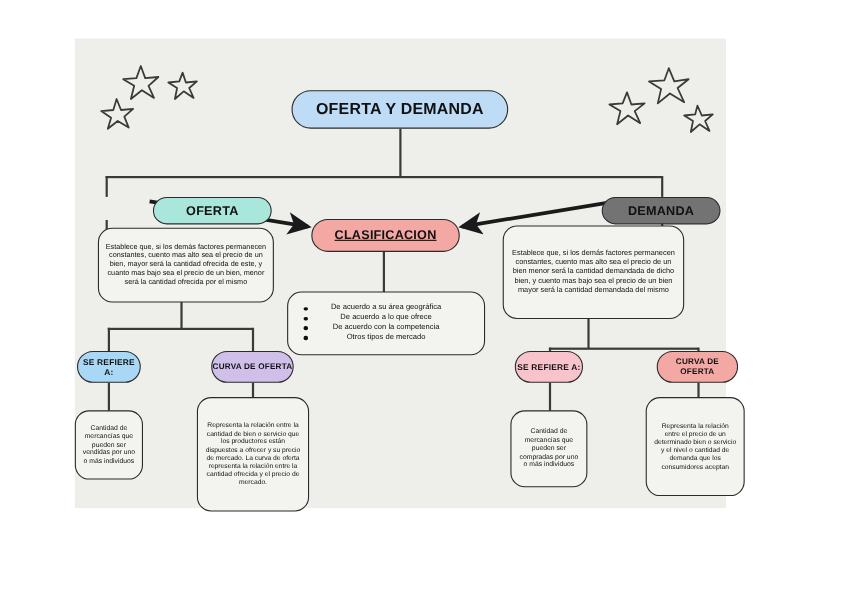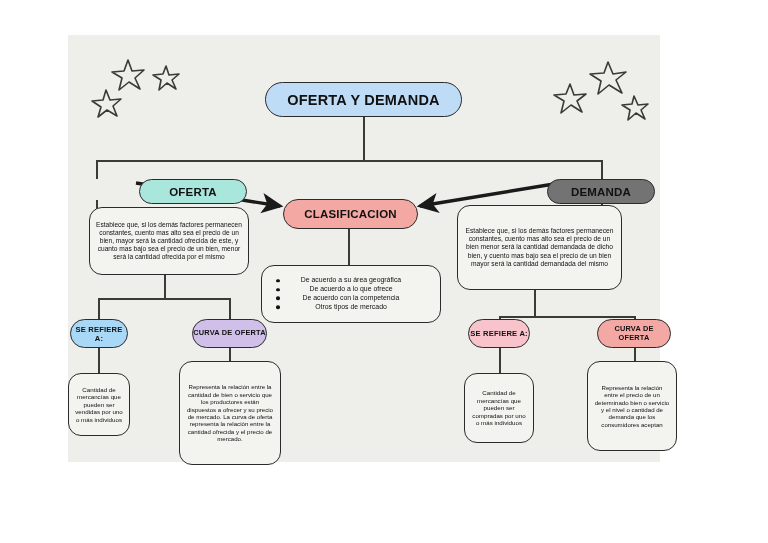--- a/index.html
+++ b/index.html
@@ -106,21 +106,21 @@
   </div>
 
   <div class="node pill" style="left:71px;top:144px;width:108px;height:25px;background:#a9e6dc;font-size:11.5px;">
     <span>OFERTA</span>
   </div>
 
   <div class="node desc" style="left:21px;top:172px;width:160px;height:68px;font-size:6.6px;">
     <span>Establece que, si los demás factores permanecen constantes, cuento mas alto sea el precio de un bien, mayor será la cantidad ofrecida de este, y cuanto mas bajo sea el precio de un bien, menor será la cantidad ofrecida por el mismo</span>
   </div>
 
-  <div class="node pill" style="left:215px;top:164px;width:135px;height:30px;background:#f4a8a4;font-size:11.5px;">
+  <div class="node pill" style="left:215px;top:164px;width:135px;height:30px;background:#f4a8a4;font-size:11.5px;text-decoration:underline;">
     <span>CLASIFICACION</span>
   </div>
 
   <div class="node desc" style="left:193px;top:230px;width:180px;height:58px;font-size:6.9px;padding:5px 10px;">
     <ul class="bullets">
       <li>De acuerdo a su área geográfica</li>
       <li>De acuerdo a lo que ofrece</li>
       <li>De acuerdo con la competencia</li>
       <li>Otros tipos de mercado</li>
     </ul>

